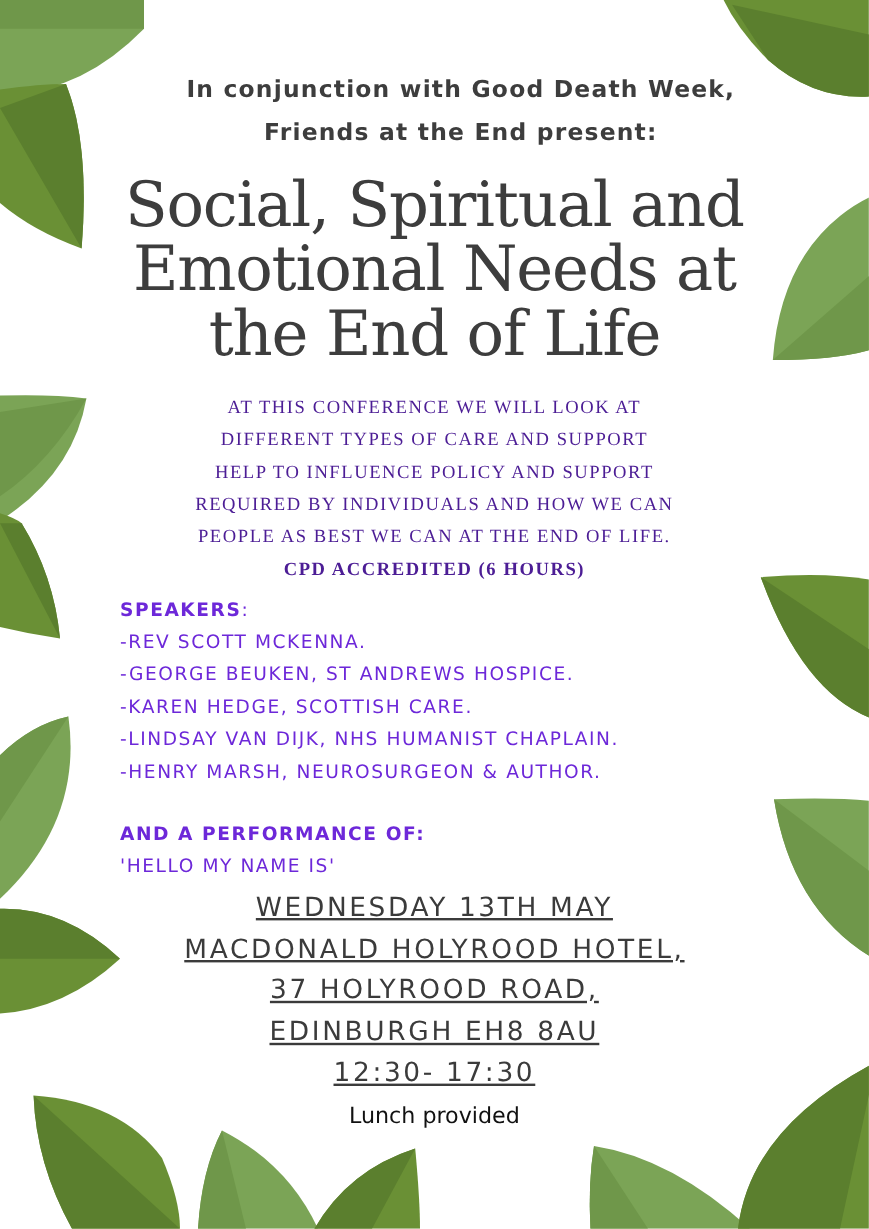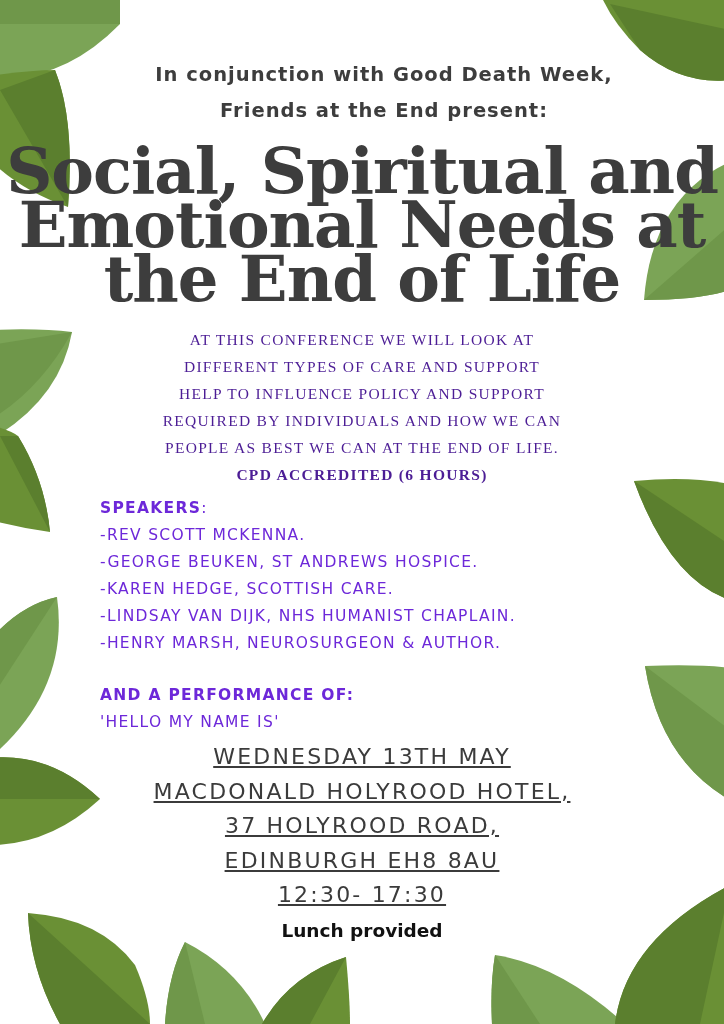--- a/index.html
+++ b/index.html
@@ -11,40 +11,40 @@
   }
   .leaves { position: absolute; left: 0; top: 0; width: 724px; height: 1024px; z-index: 0; }
   .content { position: absolute; left: 0; top: 0; width: 724px; height: 1024px; z-index: 1; }
   .txt { position: absolute; left: 0; width: 724px; text-align: center; margin: 0; }
 
   .intro {
     font-family: "DejaVu Sans", sans-serif; font-weight: bold;
     font-size: 19.5px; letter-spacing: 1px; color: #3d3d3d; line-height: 36px; padding-left: 22px;
   }
   .title {
-    font-family: "DejaVu Serif", serif; font-weight: bold;
-    font-size: 64px; line-height: 54px; color: #3d3d3d; letter-spacing: -1px;
+    font-family: "DejaVu Serif", serif; font-weight: normal;
+    font-size: 52px; line-height: 54px; color: #3d3d3d; letter-spacing: -1px;
   }
   .desc {
     font-family: Liberation Serif, serif; font-size: 15.5px;
     letter-spacing: 1.3px; line-height: 27px; color: #4c1d95;
   }
   .desc .bold { font-weight: bold; }
   .left-block {
     position: absolute; left: 100px; width: 560px; text-align: left;
     font-family: "DejaVu Sans", sans-serif; font-size: 15.5px;
     letter-spacing: 1.3px; line-height: 27px; color: #6d28d9;
   }
   .left-block .bold { font-weight: bold; }
   .venue {
     font-family: "DejaVu Sans", sans-serif; font-size: 22px;
     letter-spacing: 2.2px; line-height: 34.5px; color: #3b3b3b; text-decoration: underline;
   }
   .lunch {
-    font-family: "DejaVu Sans", sans-serif; font-weight: bold;
+    font-family: "DejaVu Sans", sans-serif; font-weight: normal;
     font-size: 18.5px; color: #111111;
   }
 </style>
 </head>
 <body>
 
 <svg class="leaves" viewBox="0 0 724 1024" xmlns="http://www.w3.org/2000/svg">
 
   <g>
     <path d="M-10,0 L120,0 L120,24 Q70,75 10,78 Q-10,78 -10,70 Z" fill="#7ba456"></path>

